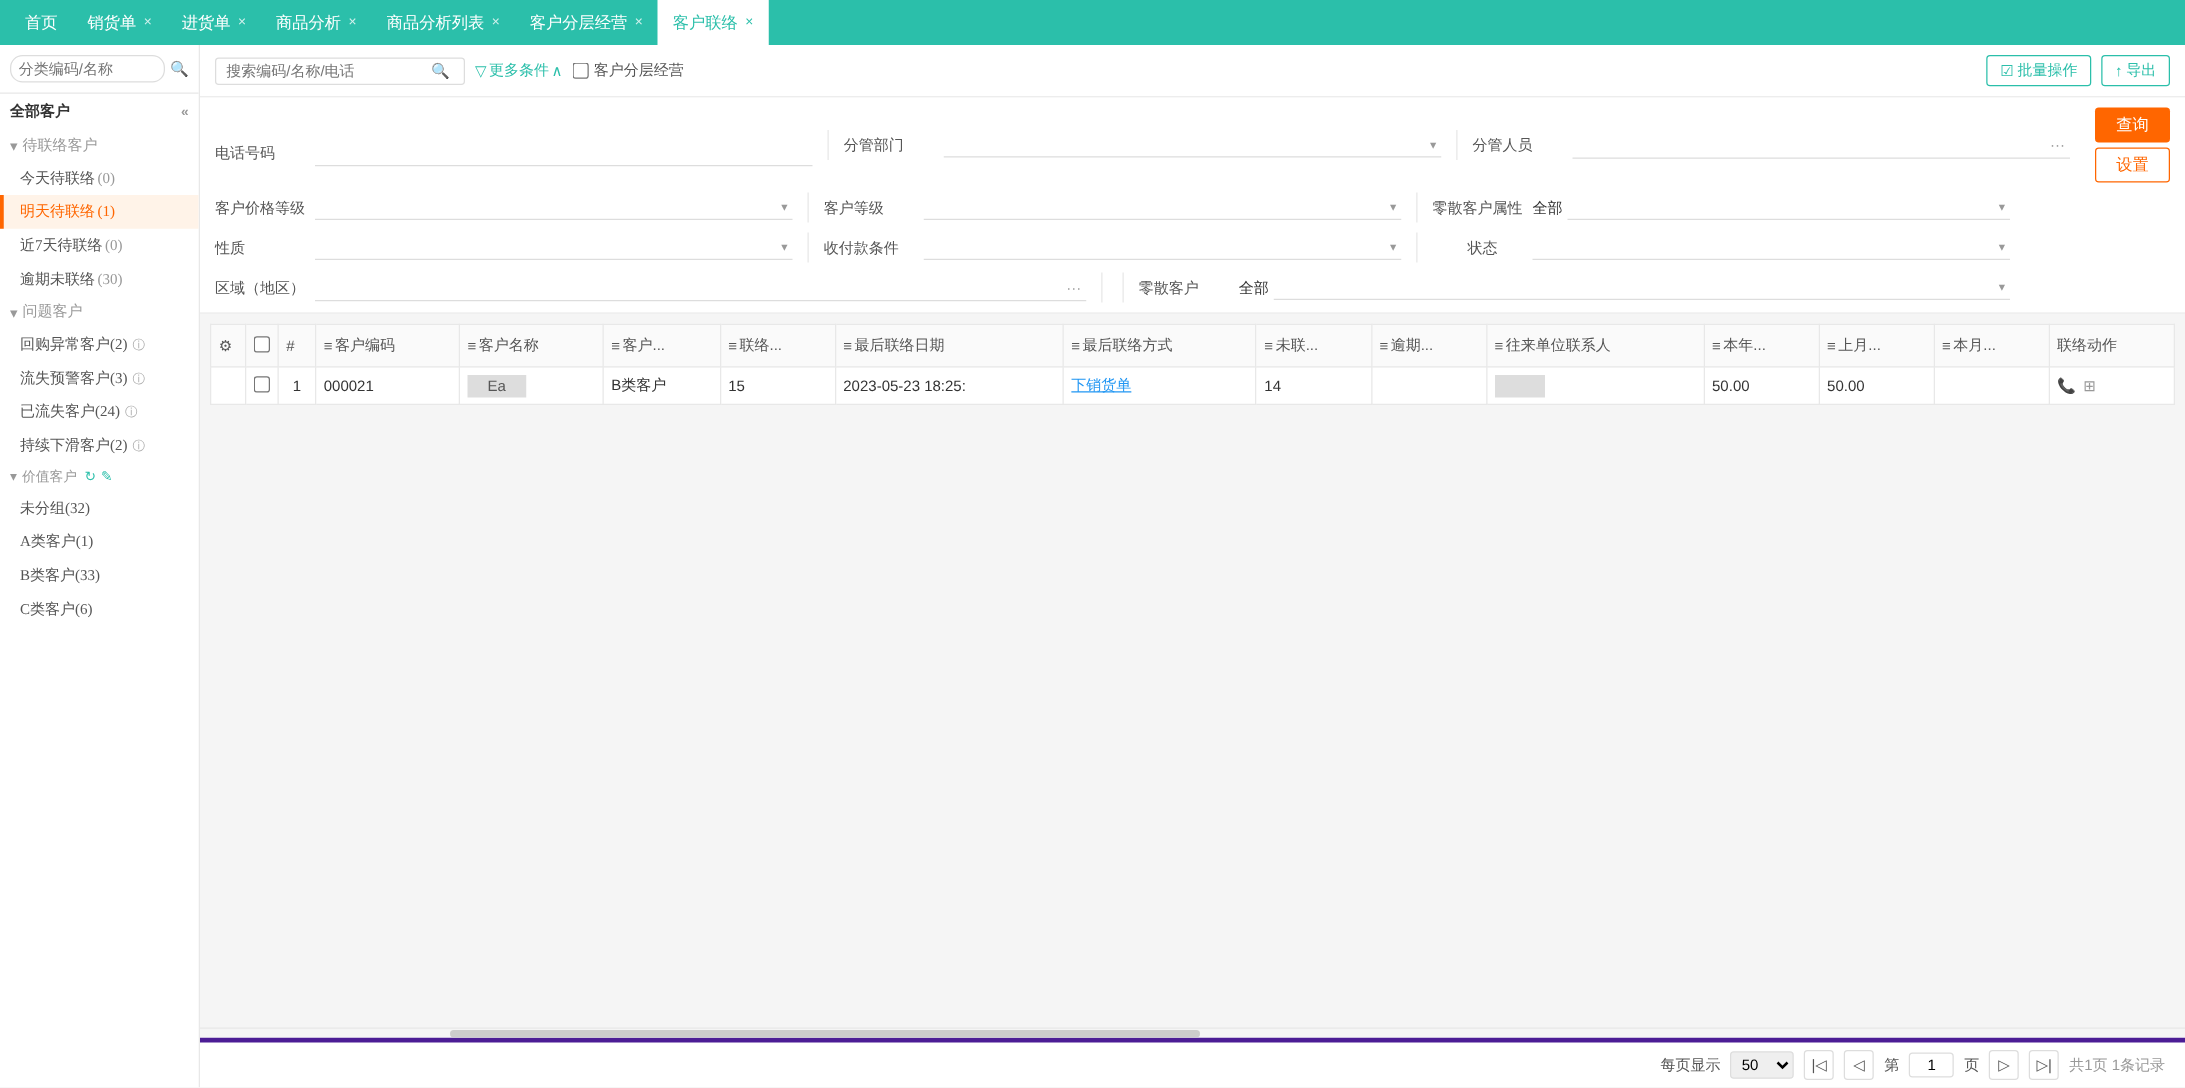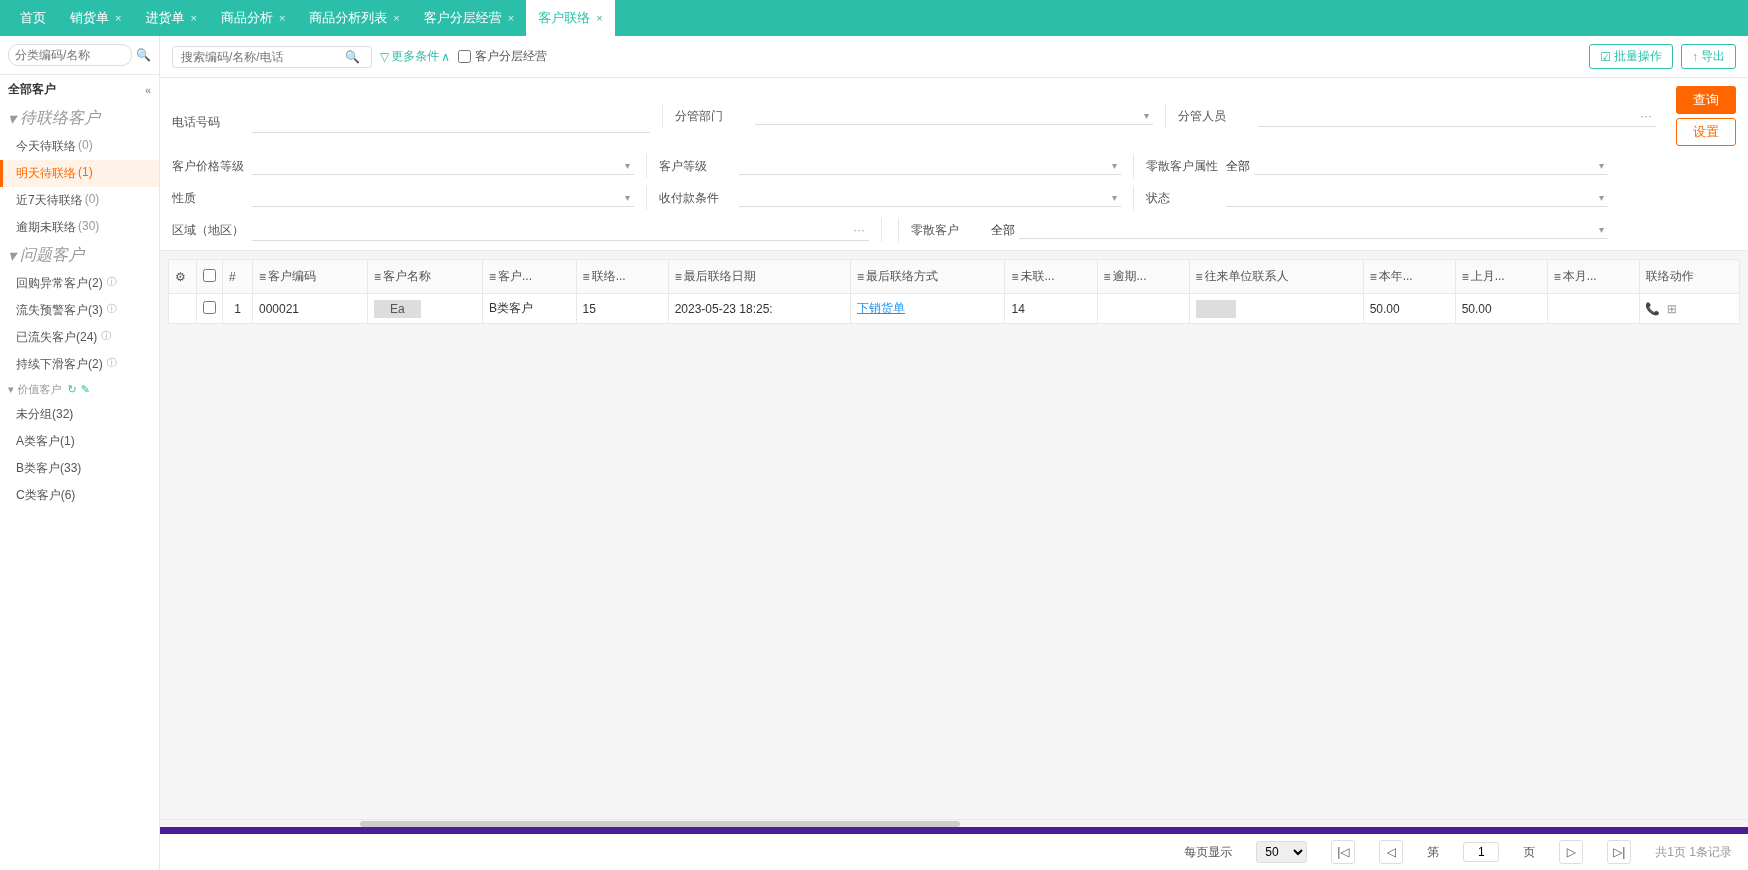--- a/index.html
+++ b/index.html
@@ -15,23 +15,23 @@
     
     .main-layout { display: flex; height: calc(100vh - 36px); }
     
     
     .sidebar { width: 160px; background: #fff; border-right: 1px solid #e8e8e8; overflow-y: auto; flex-shrink: 0; }
     .sidebar-search { padding: 8px; display: flex; align-items: center; border-bottom: 1px solid #e8e8e8; }
     .sidebar-search input { border: 1px solid #ddd; border-radius: 10px; padding: 3px 6px; width: 100%; font-size: 12px; outline: none; }
     .sidebar-search .search-icon { margin-left: 4px; color: #999; cursor: pointer; }
     .sidebar-section-header { display: flex; align-items: center; justify-content: space-between; padding: 6px 8px; font-weight: bold; color: #333; cursor: pointer; }
     .sidebar-section-header .collapse-icon { color: #999; font-size: 11px; }
-    .sidebar-group-title { padding: 4px 8px; color: #999; font-size: 16px; display: flex; align-items: center; font-style: italic; }
+    .sidebar-group-title { padding: 4px 8px; color: #999; font-size: 12px; display: flex; align-items: center; }
     .sidebar-group-title::before { content: '▾'; margin-right: 4px; }
-    .sidebar-item { padding: 5px 8px 5px 16px; cursor: pointer; color: #555; display: flex; align-items: flex-start; }
+    .sidebar-item { padding: 5px 8px 5px 16px; cursor: pointer; color: #555; display: flex; align-items: center; font-family: Liberation Serif, serif; }
     .sidebar-item.active { background: #fff3e8; color: #f60; border-left: 3px solid #f60; padding-left: 13px; }
     .sidebar-item .count { color: #999; margin-left: 2px; }
     .sidebar-item .info-icon { margin-left: 4px; color: #aaa; font-size: 10px; }
     
     
     .content { flex: 1; display: flex; flex-direction: column; overflow: hidden; }
     
     
     .search-bar { background: #fff; padding: 8px 12px; display: flex; align-items: center; border-bottom: 1px solid #e8e8e8; gap: 8px; }
     .search-input-wrap { display: flex; align-items: center; border: 1px solid #ddd; border-radius: 3px; padding: 3px 8px; width: 200px; }
@@ -65,21 +65,21 @@
     
     .table-area { flex: 1; overflow: auto; padding: 8px; background: #f5f5f5; }
     .data-table { width: 100%; background: #fff; border-collapse: collapse; }
     .data-table th { background: #fafafa; border: 1px solid #e8e8e8; padding: 8px 6px; text-align: left; white-space: nowrap; font-weight: normal; color: #555; font-size: 12px; }
     .data-table td { border: 1px solid #e8e8e8; padding: 6px; white-space: nowrap; font-size: 12px; color: #333; }
     .link-text { color: #2196F3; text-decoration: underline; cursor: pointer; }
     .action-icons { display: flex; gap: 6px; color: #999; cursor: pointer; }
     .th-sort { display: flex; align-items: center; gap: 2px; }
     
     
-    .pagination { background: #fff; border-top: 7px solid #4c1d95; padding: 6px 16px; display: flex; align-items: center; justify-content: flex-end; gap: 24px; font-size: 12px; color: #555; }
+    .pagination { background: #fff; border-top: 4px solid #4c1d95; padding: 6px 16px; display: flex; align-items: center; justify-content: flex-end; gap: 8px; font-size: 12px; color: #555; }
     .page-size-select { border: 1px solid #ddd; border-radius: 3px; padding: 2px 4px; font-size: 12px; }
     .page-btn { border: 1px solid #ddd; background: #fff; width: 24px; height: 24px; display: flex; align-items: center; justify-content: center; cursor: pointer; border-radius: 3px; color: #555; }
     .page-input { border: 1px solid #ddd; border-radius: 3px; width: 36px; text-align: center; padding: 2px; font-size: 12px; }
     .total-info { color: #999; }
     
     .scrollbar-area { height: 8px; background: #f5f5f5; border-top: 1px solid #e8e8e8; position: relative; }
     .scrollbar-thumb { height: 6px; background: #ccc; border-radius: 3px; position: absolute; top: 1px; left: 200px; width: 600px; }
 
     .checkbox-col { width: 24px; text-align: center; }
     .gear-col { width: 28px; text-align: center; color: #999; cursor: pointer; }
@@ -282,21 +282,21 @@
         </div>
         <div class="filter-divider"></div>
         <div class="filter-field" style="flex:2;">
           <span class="filter-label">收付款条件</span>
           <div class="filter-select">
             <span class="filter-text"></span>
             <span class="arrow">▾</span>
           </div>
         </div>
         <div class="filter-divider"></div>
-        <div class="filter-field" style="flex:2;">
+        <div class="filter-field" style="flex:2;text-align:center;">
           <span class="filter-label">状态</span>
           <div class="filter-select">
             <span class="filter-text"></span>
             <span class="arrow">▾</span>
           </div>
         </div>
         <div style="width:120px;"></div>
       </div>
 
       <div class="filter-row">

